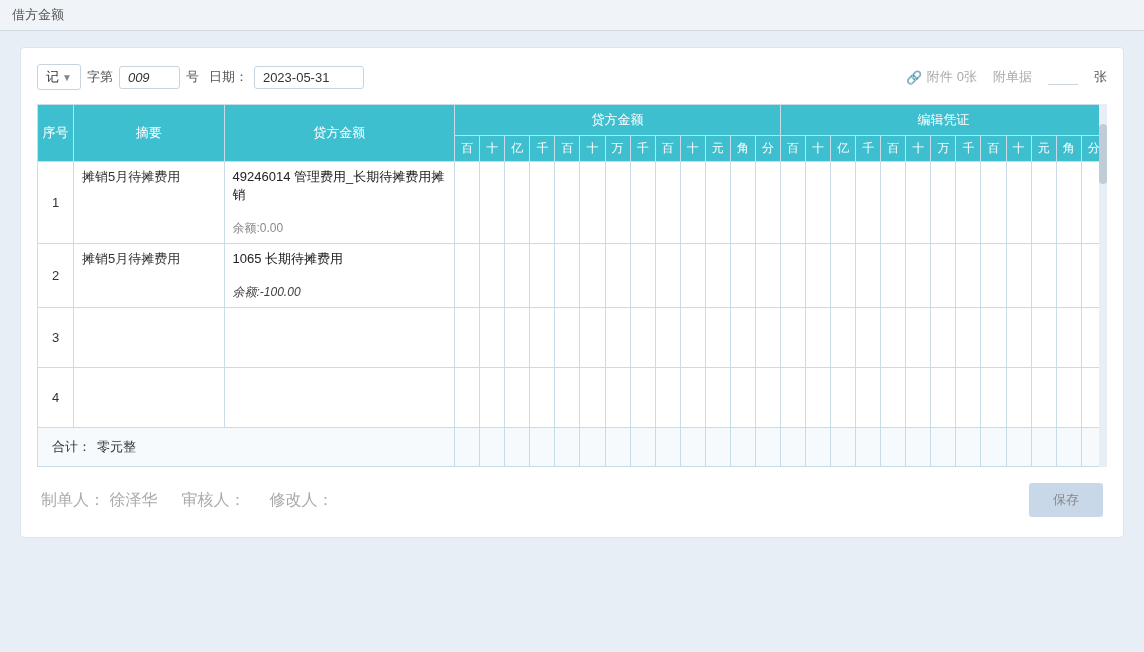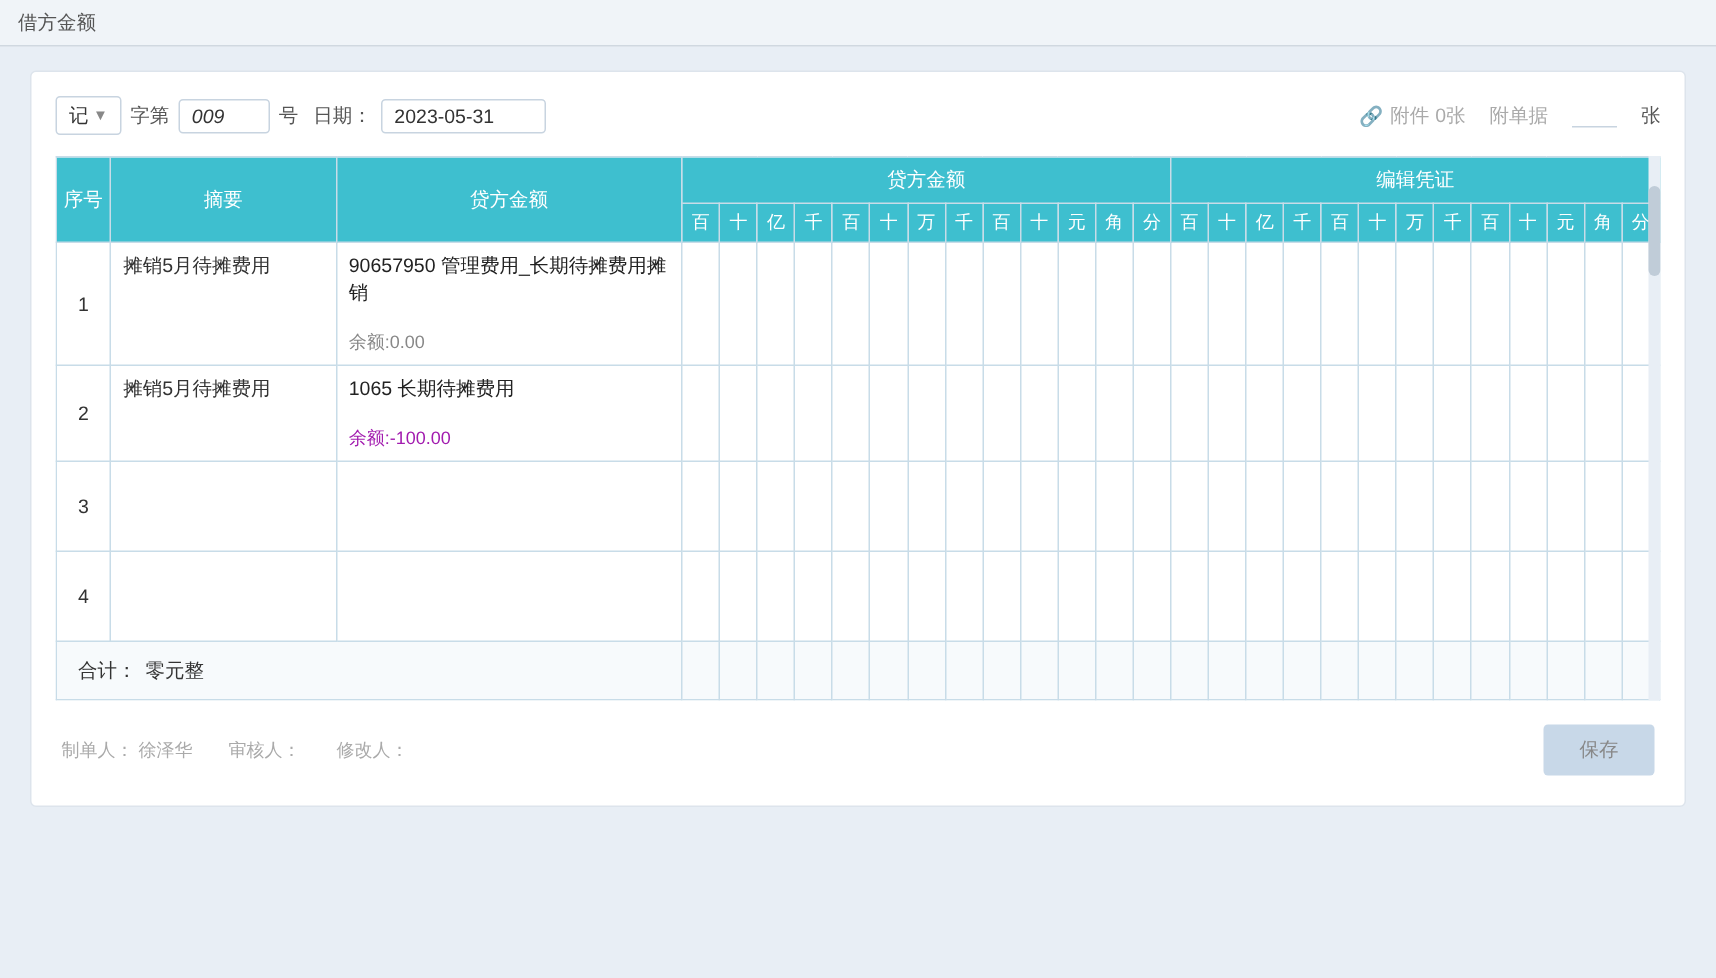--- a/index.html
+++ b/index.html
@@ -180,21 +180,22 @@
     .account-code {
       font-size: 13px;
       color: #222;
     }
     .account-balance {
       font-size: 12px;
       color: #888;
       margin-top: 16px;
     }
     .account-balance.negative {
-      color: #a21caf;
+      color: #404040;
+      font-style: italic;
     }
     .amount-cell {
       border-right: 1px solid #c8dce8;
       width: 22px;
     }
     .footer-row td {
       background: #f7fafc;
       padding: 10px 12px;
       font-size: 13px;
       color: #333;
@@ -210,21 +211,21 @@
       display: flex;
       align-items: center;
       justify-content: space-between;
       margin-top: 16px;
       padding: 0 4px;
     }
     .footer-info {
       display: flex;
       gap: 24px;
       color: #aaa;
-      font-size: 12px;
+      font-size: 16px;
     }
     .save-btn {
       background: #c8d8e8;
       color: #888;
       border: none;
       border-radius: 3px;
       padding: 8px 24px;
       font-size: 13px;
       cursor: pointer;
     }
@@ -367,21 +368,21 @@
               <th class="num-col">元</th>
               <th class="num-col">角</th>
               <th class="num-col">分</th>
             </tr>
         </thead>
         <tbody id="table-body">
         <tr class="data-row">
               <td class="seq-cell">1</td>
               <td class="summary-cell">摊销5月待摊费用</td>
               <td class="account-cell">
-                <div class="account-code">90657950 管理费用_长期待摊费用摊销</div>
+                <div class="account-code">49246014 管理费用_长期待摊费用摊销</div>
                 <div class="account-balance">余额:0.00</div>
               </td>
               <td class="amount-cell" style="padding: 2px 1px; font-size: 12px;"></td>
               <td class="amount-cell" style="padding: 2px 1px; font-size: 12px;"></td>
               <td class="amount-cell" style="padding: 2px 1px; font-size: 12px;"></td>
               <td class="amount-cell" style="padding: 2px 1px; font-size: 12px;"></td>
               <td class="amount-cell" style="padding: 2px 1px; font-size: 12px;"></td>
               <td class="amount-cell" style="padding: 2px 1px; font-size: 12px;"></td>
               <td class="amount-cell" style="padding: 2px 1px; font-size: 12px;"></td>
               <td class="amount-cell" style="padding: 2px 1px; font-size: 12px;"></td>

